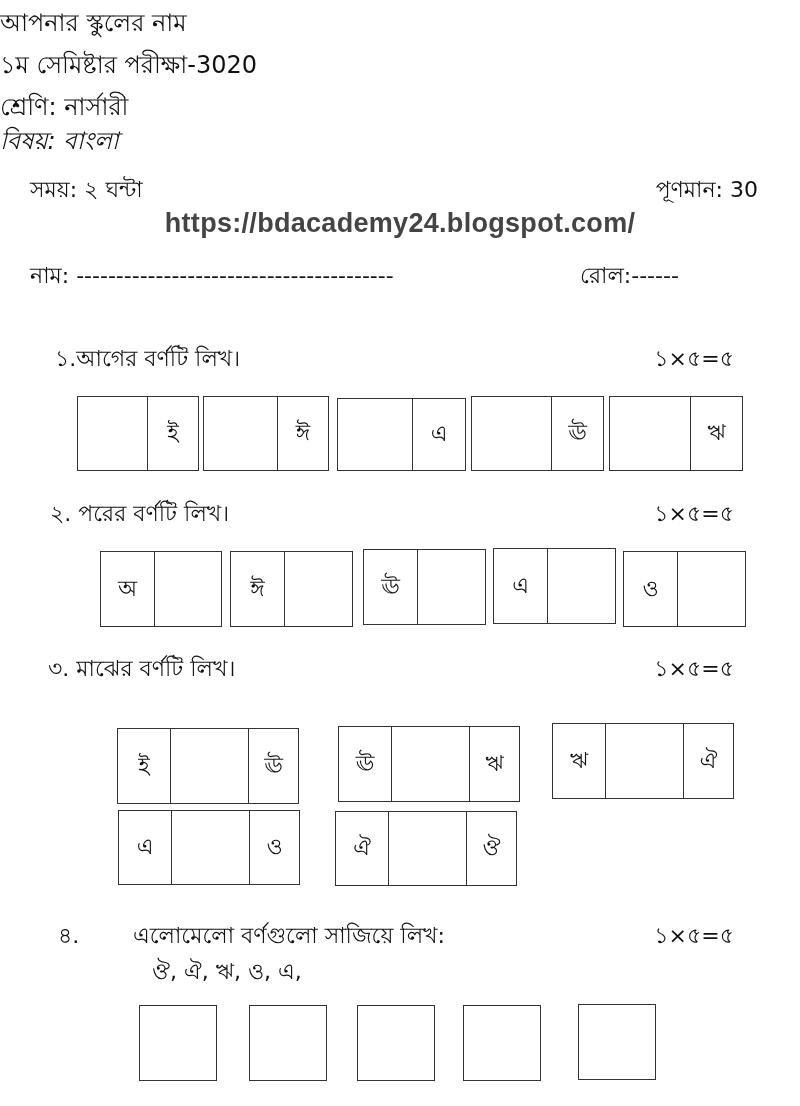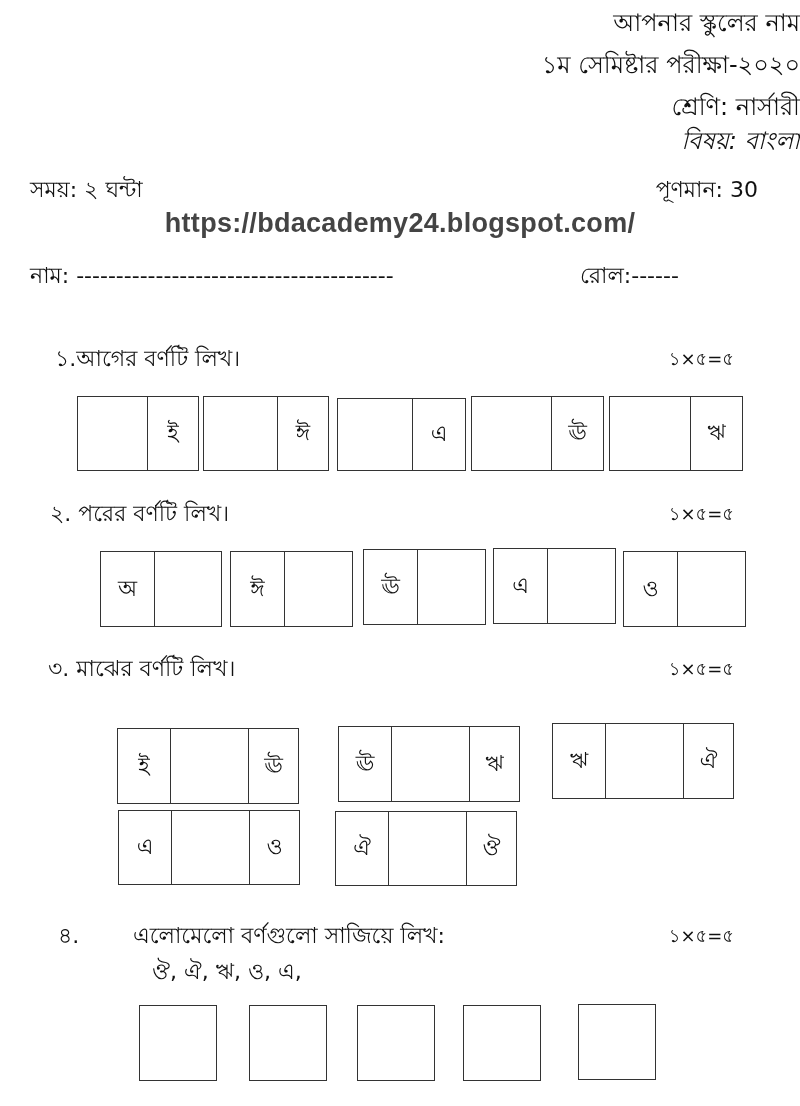--- a/index.html
+++ b/index.html
@@ -1,33 +1,33 @@
 <!DOCTYPE html>
 <html><head>
 <meta charset="utf-8">
 <style>
   html, body { margin:0; padding:0; background:#ffffff; }
   body { width:800px; height:1106px; position:relative; overflow:hidden;
          font-family:"DejaVu Sans", sans-serif; color:#111; }
   .abs { position:absolute;text-align:center; }
-  .center-line { position:absolute; left:0; width:800px; text-align:right; font-size:24px; line-height:30px; }
+  .center-line { position:absolute; left:0; width:800px; text-align:left; font-size:24px; line-height:30px; }
   .meta { font-size:22px; line-height:28px; }
   .url { font-family:"Liberation Sans", sans-serif; font-weight:bold; font-size:27px; color:#444; letter-spacing:0.3px; }
   .q-title { font-size:22px; line-height:28px; }
-  .marks { font-size:18px; line-height:28px; }
+  .marks { font-size:22px; line-height:28px; }
   .box { position:absolute; border:1.5px solid #333; box-sizing:border-box; background:#fff; display:flex; }
   .cell { height:100%; box-sizing:border-box; display:flex; align-items:center; justify-content:center; font-size:22px; }
   .cell + .cell { border-left:1.5px solid #333; }
   .sq { position:absolute; border:1.5px solid #333; box-sizing:border-box; background:#fff; }
 </style>
 </head>
 <body>
 
 <div class="center-line" style="top:8px;">আপনার স্কুলের নাম</div>
-<div class="center-line" style="top:50px;">১ম সেমিষ্টার পরীক্ষা-২০২০</div>
+<div class="center-line" style="top:50px;">১ম সেমিষ্টার পরীক্ষা-3020</div>
 <div class="center-line" style="top:92px;">শ্রেণি: নার্সারী</div>
 <div class="center-line" style="top:126px;font-style:italic;">বিষয়: বাংলা</div>
 
 <div class="abs meta" style="left:30px; top:176px;">সময়: ২ ঘন্টা</div>
 <div class="abs meta" style="right:42px; top:176px;">পূণমান: 30</div>
 
 <div class="abs url" style="left:0; width:800px; text-align:center; top:208px;">https://bdacademy24.blogspot.com/</div>
 
 <div class="abs meta" style="left:30px; top:262px;">নাম: ----------------------------------------</div>
 <div class="abs meta" style="left:580px; top:262px;">রোল:------</div>

